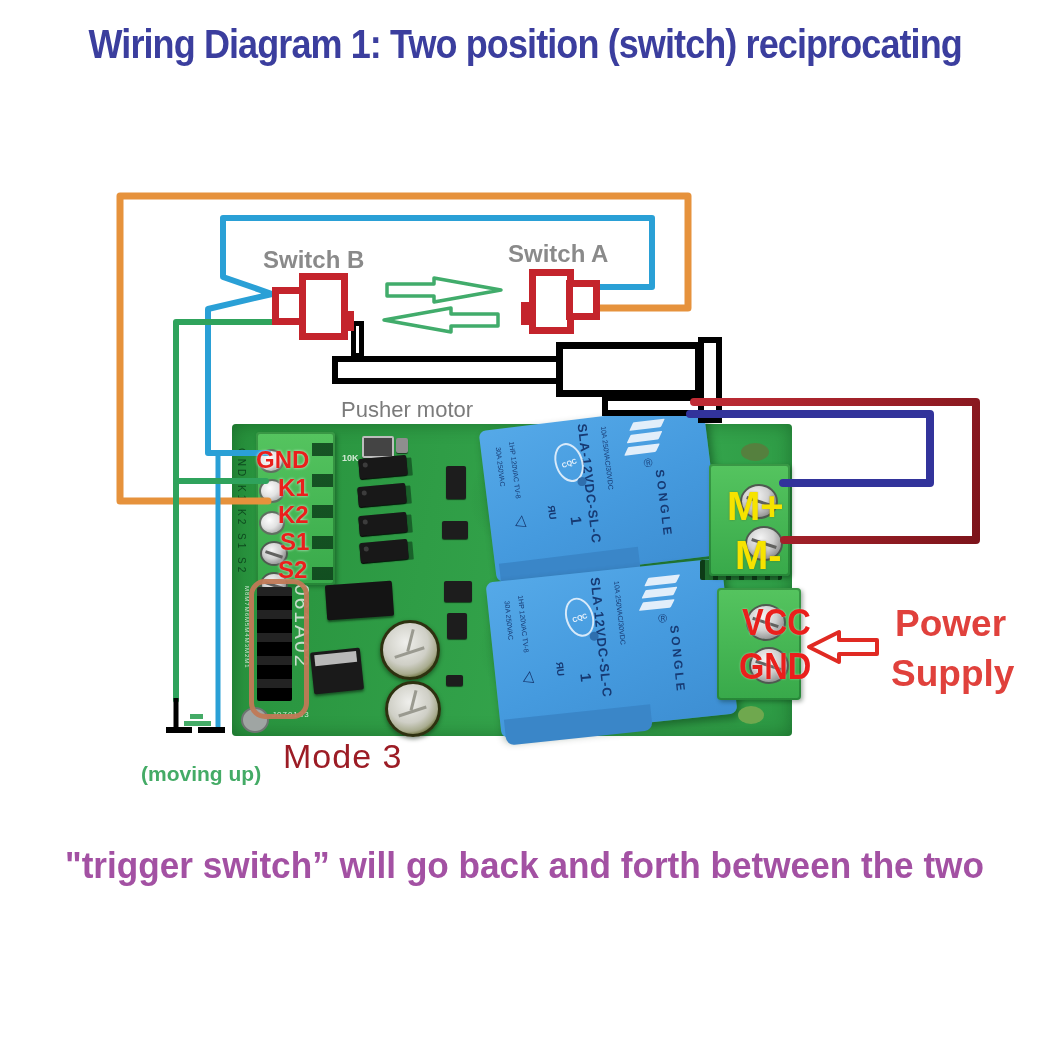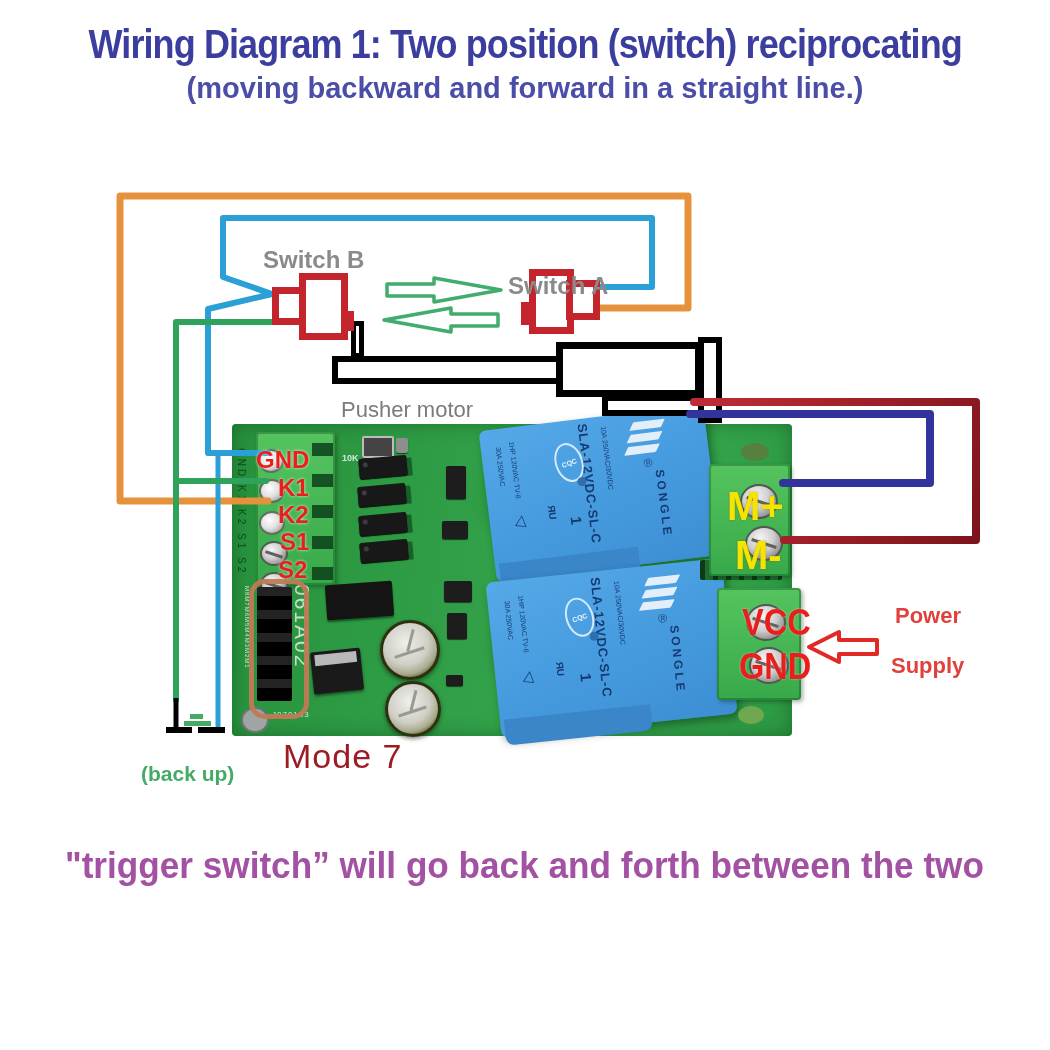--- a/index.html
+++ b/index.html
@@ -10,21 +10,21 @@
   .cond{display:inline-block;transform:scaleX(.9);transform-origin:center;}
   .condL{display:inline-block;transform:scaleX(.95);transform-origin:left center;}
   .title{top:22px;font-size:40px;font-weight:bold;color:#3b3e9e;letter-spacing:-1px;}
   .subtitle{top:72px;font-size:29px;font-weight:bold;color:#4b4ea8;}
   .footer{left:65px;top:840px;font-size:37px;font-weight:bold;color:#a351a3;line-height:51px;}
   .swlabel{font-size:24px;font-weight:bold;color:#8a8a8a;z-index:40;}
   .graylabel{font-size:22px;color:#7b7b7b;z-index:40;text-align:center;}
   .redlabel{font-size:24px;font-weight:bold;color:#ea1f1c;z-index:40;text-shadow:0 0 3px rgba(255,255,255,.85);}
   .yellowlabel{font-size:40px;font-weight:bold;color:#f6e300;z-index:40;text-shadow:0 0 2px rgba(90,70,0,.45);}
   .bigred{font-size:37px;font-weight:bold;color:#ea1f1c;z-index:40;transform:scaleX(.88);transform-origin:left center;text-shadow:0 0 2px rgba(255,255,255,.6);}
-  .powerred{font-size:22px;font-weight:bold;color:#e0413c;z-index:40;}
+  .powerred{font-size:37px;font-weight:bold;color:#e0413c;z-index:40;}
   .mode{font-size:34px;color:#9c1c25;z-index:40;letter-spacing:1px;}
   .triggreen{font-size:26px;font-weight:bold;color:#44ab66;z-index:40;}
   .startup{font-size:21px;font-weight:bold;color:#44ab66;z-index:40;}
   
   .swpart{box-sizing:border-box;background:#fff;border:7px solid #c4242c;z-index:30;}
   .swtab{background:#c4242c;z-index:30;}
   
   .mpart{box-sizing:border-box;background:#fff;border:7px solid #000;}
   
   .board{left:232px;top:424px;width:560px;height:312px;z-index:5;}
@@ -51,23 +51,20 @@
   .cqc{position:absolute;width:24px;height:36px;border:2px solid rgba(232,242,252,.9);border-radius:50%;transform:rotate(-12deg);display:flex;align-items:center;justify-content:center;color:#eaf3fc;font-size:7px;font-weight:bold;}
 </style>
 </head>
 <body>
 
 <div class="canvas">
 
   <div class="abs ctr title">
     <span class="cond">Wiring Diagram 1: Two position (switch) reciprocating</span>
   </div>
-  <div class="abs ctr subtitle">
-    <span>(moving backward and forward in a straight line.)</span>
-  </div>
 
   <div class="abs board">
     <div class="pcb"></div>
     <div class="shade" style="left:235px;top:0;width:250px;height:150px;"></div>
     <div class="shade" style="left:245px;top:145px;width:260px;height:160px;"></div>
 
     <div class="silk vt" style="left:4px;top:24px;height:160px;font-size:10px;letter-spacing:3px;color:rgba(8,60,25,.85);">GND K1 K2 S1 S2</div>
 
     <div class="tblock" style="left:24px;top:8px;width:79px;height:153px;"></div>
     <div class="slots" style="left:80px;top:10px;width:21px;height:149px;"></div>
@@ -200,37 +197,37 @@
   </svg>
 
   <div class="abs swpart" style="left:272px;top:287px;width:34px;height:38px;"></div>
   <div class="abs swpart" style="left:299px;top:273px;width:49px;height:67px;"></div>
   <div class="abs swtab" style="left:346px;top:311px;width:8px;height:20px;"></div>
   <div class="abs swpart" style="left:529px;top:269px;width:45px;height:65px;"></div>
   <div class="abs swpart" style="left:566px;top:280px;width:34px;height:40px;"></div>
   <div class="abs swtab" style="left:521px;top:302px;width:9px;height:23px;"></div>
 
   <div class="abs swlabel" style="left:263px;top:246px;">Switch B</div>
-  <div class="abs swlabel" style="left:508px;top:240px;margin-top:32px;">Switch A</div>
+  <div class="abs swlabel" style="left:508px;top:240px;">Switch A</div>
   <div class="abs graylabel" style="left:341px;top:397px;">Pusher motor</div>
 
   <div class="abs redlabel" style="left:256px;top:446px;">GND</div>
   <div class="abs redlabel" style="left:278px;top:474px;">K1</div>
   <div class="abs redlabel" style="left:278px;top:501px;">K2</div>
   <div class="abs redlabel" style="left:280px;top:528px;">S1</div>
   <div class="abs redlabel" style="left:278px;top:556px;">S2</div>
 
   <div class="abs yellowlabel" style="left:727px;top:484px;">M+</div>
   <div class="abs yellowlabel" style="left:735px;top:533px;">M-</div>
   <div class="abs bigred" style="left:742px;top:602px;">VCC</div>
   <div class="abs bigred" style="left:739px;top:646px;">GND</div>
 
   <div class="abs powerred" style="left:895px;top:603px;">Power</div>
   <div class="abs powerred" style="left:891px;top:653px;">Supply</div>
 
-  <div class="abs startup" style="left:141px;top:762px;">(back up)</div>
-  <div class="abs mode" style="left:283px;top:737px;">Mode 7</div>
+  <div class="abs startup" style="left:141px;top:762px;">(moving up)</div>
+  <div class="abs mode" style="left:283px;top:737px;">Mode 3</div>
 
   <div class="abs footer">
     <div><span class="condL">"trigger switch” will go back and forth between the two</span></div>
   </div>
 
 </div>
 
 </body></html>

